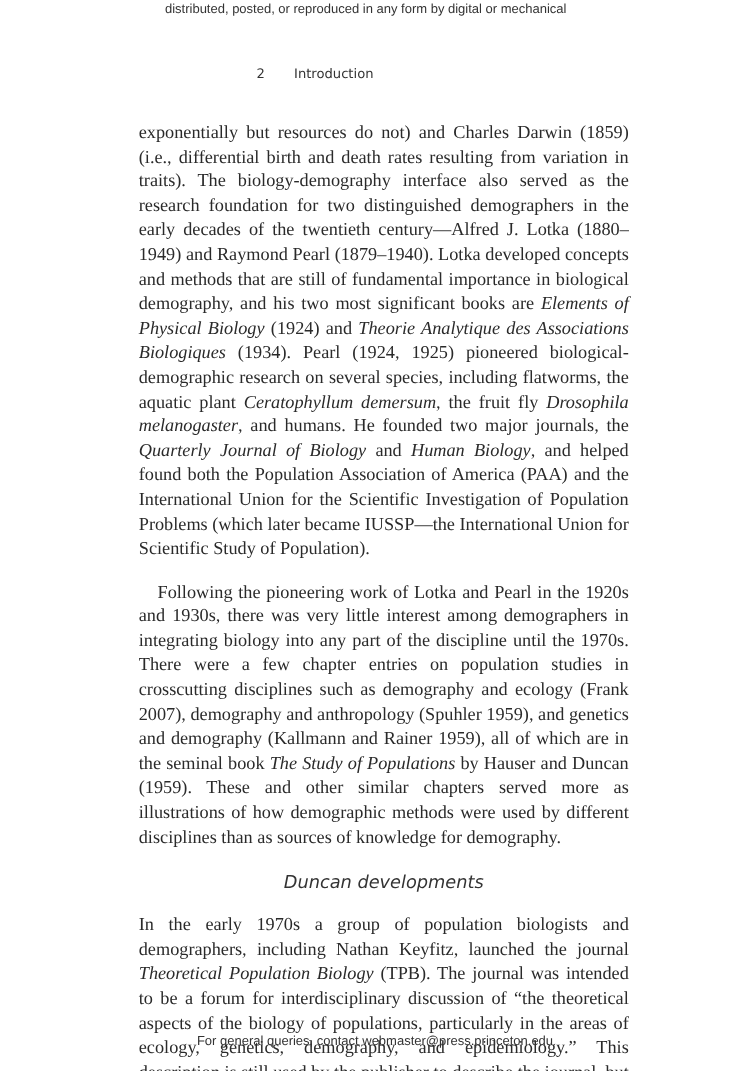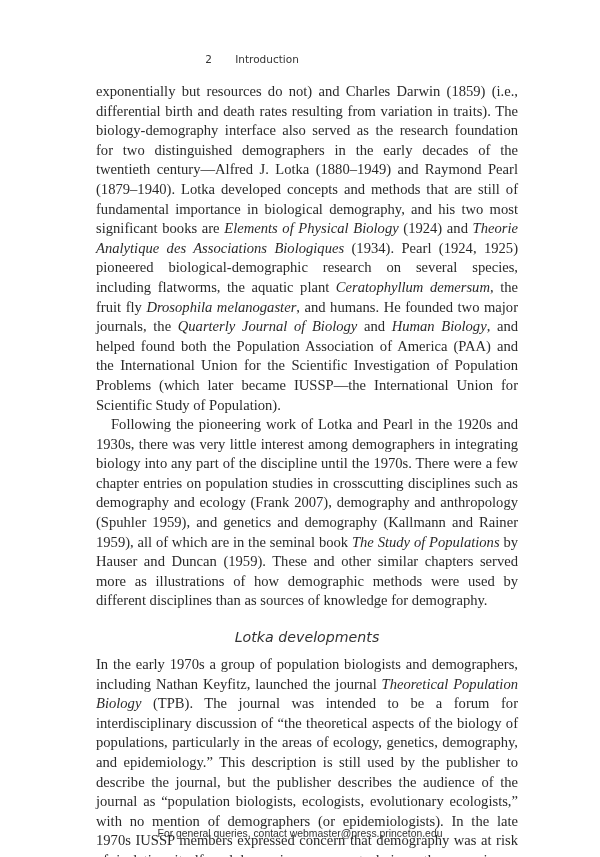--- a/index.html
+++ b/index.html
@@ -12,45 +12,46 @@
   .running-head {
     position: absolute; left: 0; top: 53px; width: 504px; text-align: center;
     font-family: "DejaVu Sans", sans-serif; font-size: 10.5px; color: #333;
   }
   .running-head .pg { margin-right: 20px; }
   .body-text {
     position: absolute; left: 96px; top: 82px; width: 422px;
     font-family: "Liberation Serif", serif; font-size: 14.6px; line-height: 19.6px;
     color: #2a2a2a; text-align: justify;
   }
-  .body-text p { margin: 0; }
+  .body-text p { margin: 15px; }
   .body-text p.indent { text-indent: 15px; }
   .section-heading {
     text-align: center; font-family: "DejaVu Sans", sans-serif; font-style: italic;
     font-weight: normal; font-size: 14.2px; color: #333; margin: 16px 0 8px 0; line-height: 20px;
   }
   .footer {
     position: absolute; left: 0; top: 828px; width: 600px; text-align: center;
     font-family: "Liberation Sans", sans-serif; font-size: 10.4px; color: #333;
   }
 </style>
 </head>
 <body>
 
 <div class="copyright">
+  <div>distributed, posted, or reproduced in any form by digital or mechanical</div>
 </div>
 
 <div class="running-head">
   <span class="pg">2</span>
   <span>Introduction</span>
 </div>
 
 <div class="body-text">
   <p><span>exponentially but resources do not) and Charles Darwin (1859) (i.e., differential birth and death rates resulting from variation in traits). The biology-demography interface also served as the research foundation for two distinguished demographers in the early decades of the twentieth century—Alfred J. Lotka (1880–1949) and Raymond Pearl (1879–1940). Lotka developed concepts and methods that are still of fundamental importance in biological demography, and his two most significant books are </span><i>Elements of Physical Biology</i><span> (1924) and </span><i>Theorie Analytique des Associations Biologiques</i><span> (1934). Pearl (1924, 1925) pioneered biological-demographic research on several species, including flatworms, the aquatic plant </span><i>Ceratophyllum demersum</i><span>, the fruit fly </span><i>Drosophila melanogaster</i><span>, and humans. He founded two major journals, the </span><i>Quarterly Journal of Biology</i><span> and </span><i>Human Biology</i><span>, and helped found both the Population Association of America (PAA) and the International Union for the Scientific Investigation of Population Problems (which later became IUSSP—the International Union for Scientific Study of Population).</span></p>
 
   <p class="indent"><span>Following the pioneering work of Lotka and Pearl in the 1920s and 1930s, there was very little interest among demographers in integrating biology into any part of the discipline until the 1970s. There were a few chapter entries on population studies in crosscutting disciplines such as demography and ecology (Frank 2007), demography and anthropology (Spuhler 1959), and genetics and demography (Kallmann and Rainer 1959), all of which are in the seminal book </span><i>The Study of Populations</i><span> by Hauser and Duncan (1959). These and other similar chapters served more as illustrations of how demographic methods were used by different disciplines than as sources of knowledge for demography.</span></p>
 
-  <h2 class="section-heading">Lotka developments</h2>
+  <h2 class="section-heading">Duncan developments</h2>
 
   <p><span>In the early 1970s a group of population biologists and demographers, including Nathan Keyfitz, launched the journal </span><i>Theoretical Population Biology</i><span> (TPB). The journal was intended to be a forum for interdisciplinary discussion of “the theoretical aspects of the biology of populations, particularly in the areas of ecology, genetics, demography, and epidemiology.” This description is still used by the publisher to describe the journal, but the publisher describes the audience of the journal as “population biologists, ecologists, evolutionary ecologists,” with no mention of demographers (or epidemiologists). In the late 1970s IUSSP members expressed concern that demography was at risk of isolating itself and becoming more a technique than a science. Demographer Nathan Keyfitz (1984b, 1) lamented that “</span></p>
 </div>
 
 <div class="footer">For general queries, contact webmaster@press.princeton.edu</div>
 
 </body></html>

